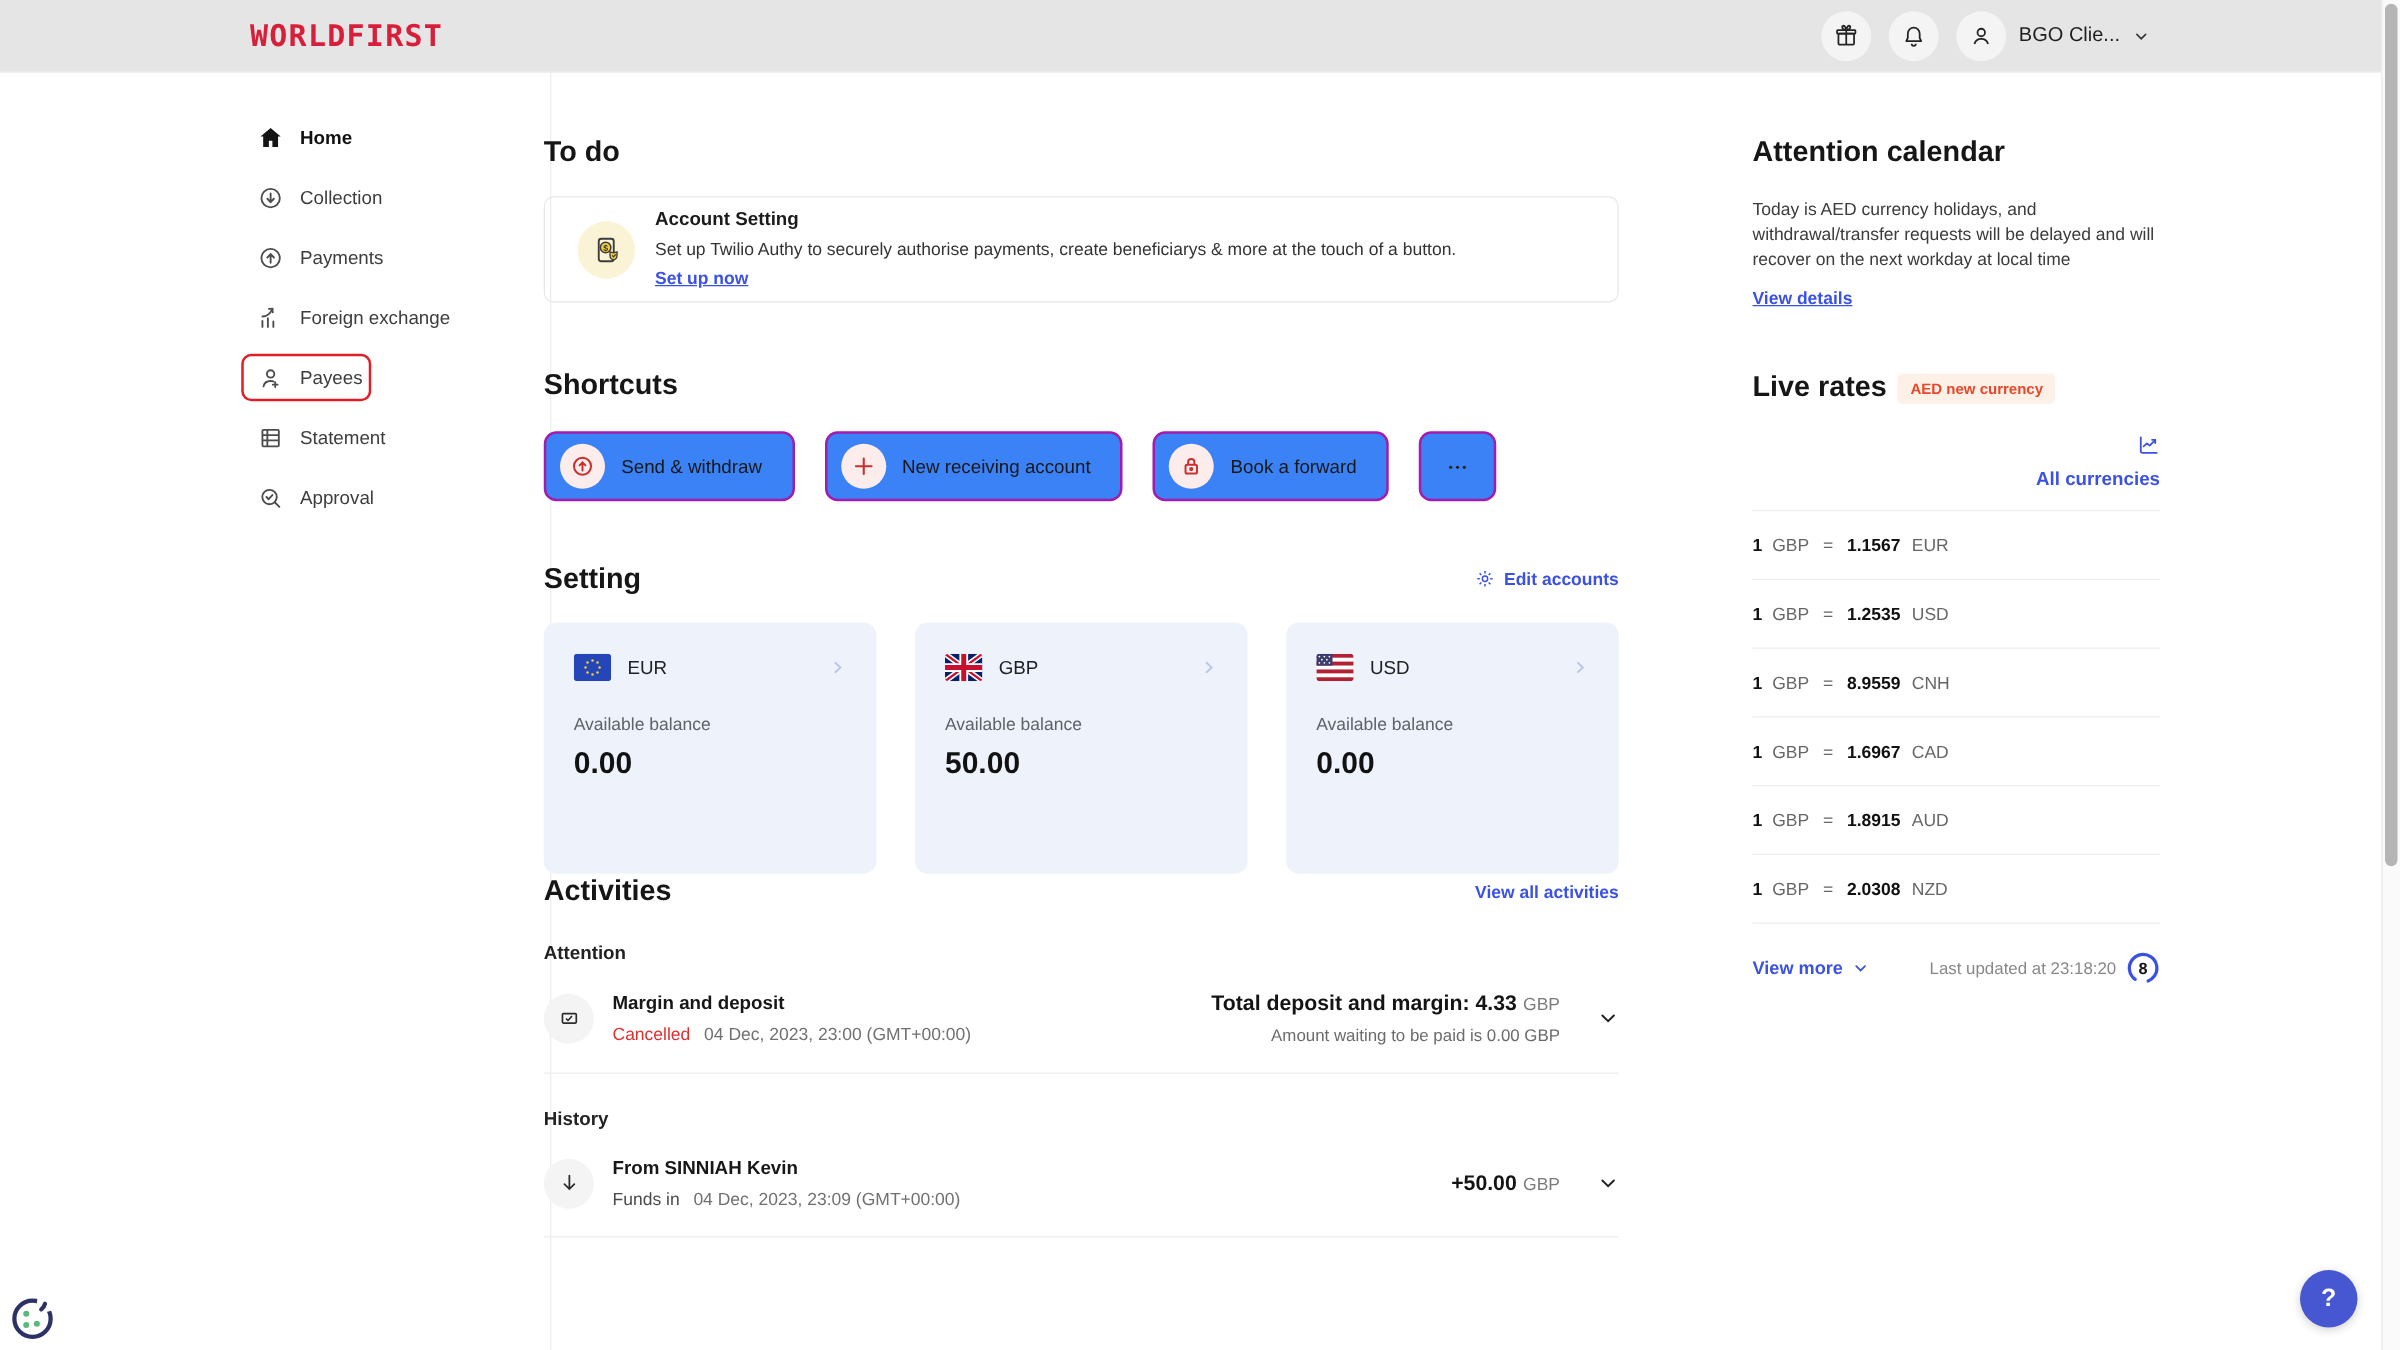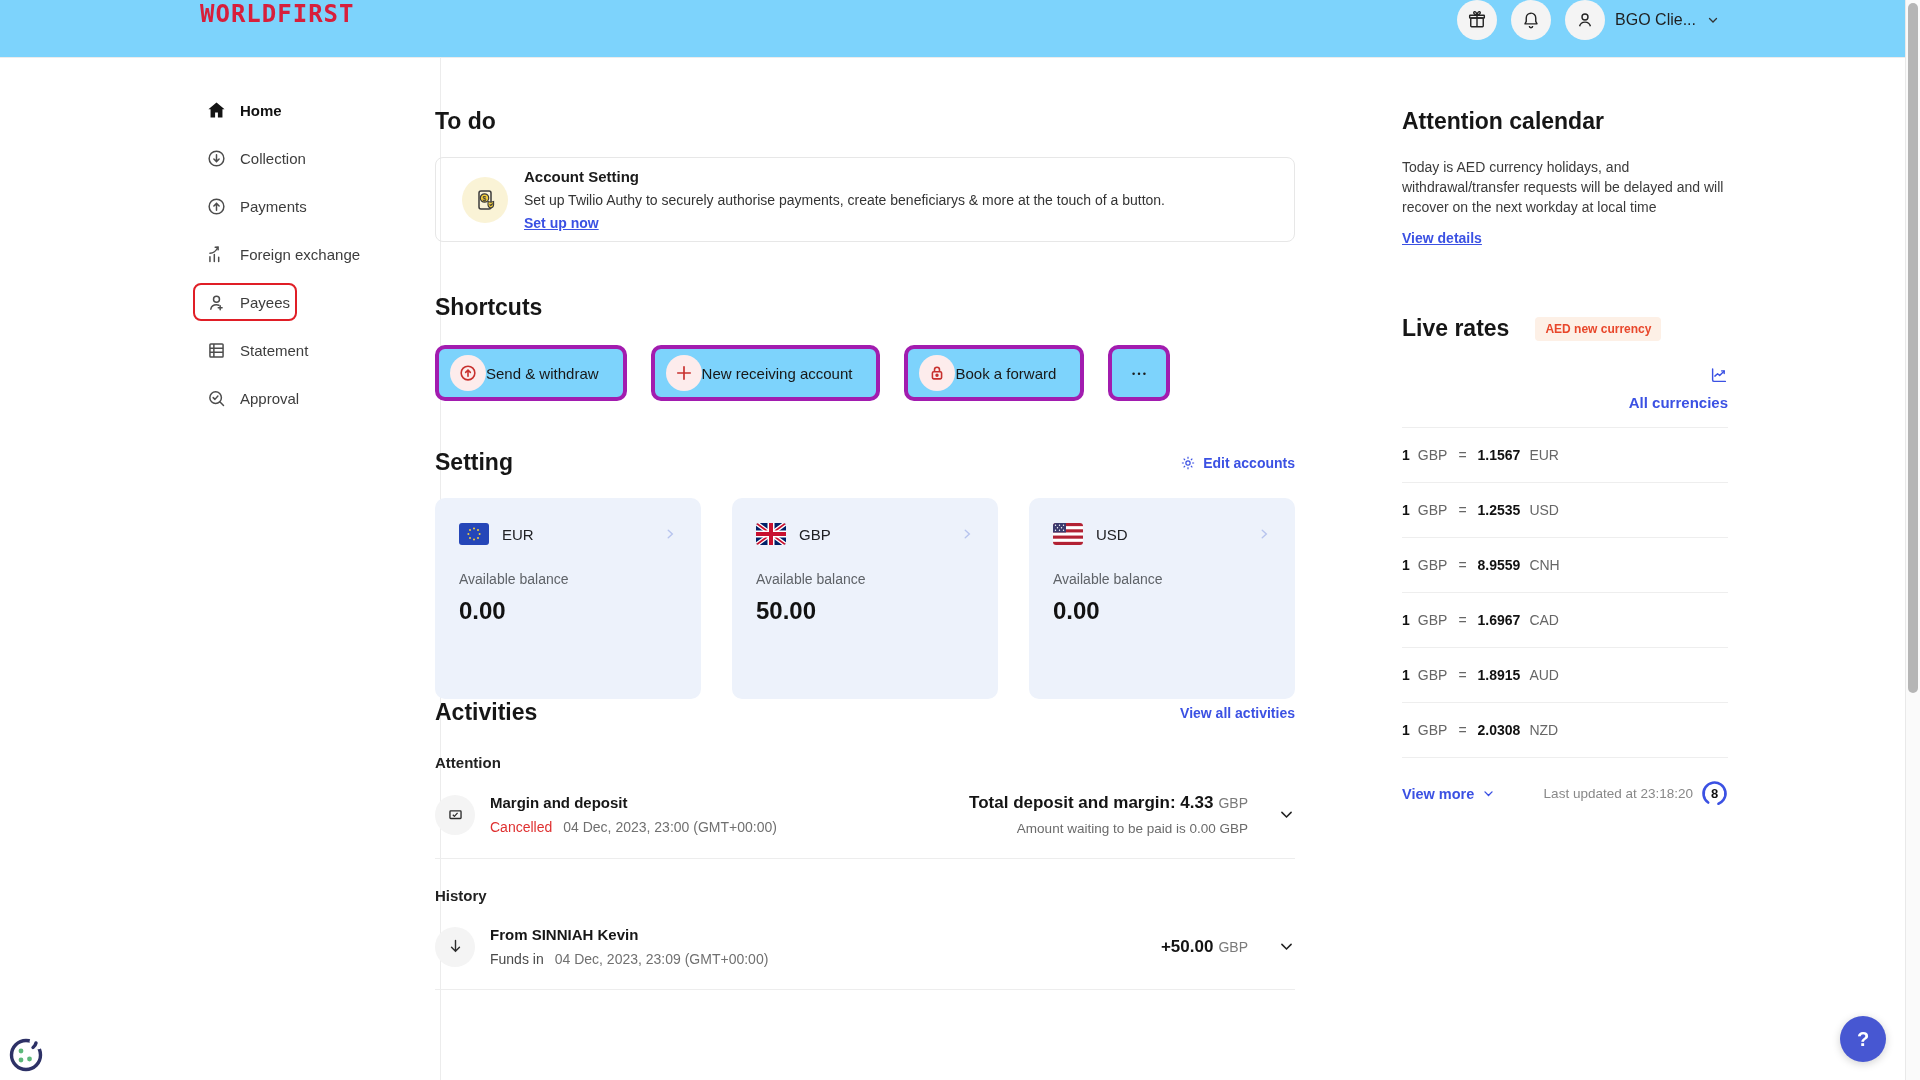--- a/index.html
+++ b/index.html
@@ -1,21 +1,21 @@
 <!DOCTYPE html>
 <html><head>
 <meta charset="utf-8">
 <style>
   * { margin:0; padding:0; box-sizing:border-box; }
   html,body { width:1920px; height:1080px; overflow:hidden; }
   body { font-family:"Liberation Sans", sans-serif; background:#fff; color:#1f1f1f; position:relative; }
 
   
-  .header { position:absolute; top:0; left:0; width:1905px; height:58px; background:#7dd3fc;
-            border-bottom:1px solid #ececec; display:flex; align-items:flex-start; z-index:5; }
+  .header { position:absolute; top:0; left:0; width:1905px; height:58px; background:#e5e5e5;
+            border-bottom:1px solid #ececec; display:flex; align-items:center; z-index:5; }
   .logo { margin-left:200px; font-family:"DejaVu Sans Mono", monospace; font-weight:bold;
           font-size:24px; letter-spacing:1px; color:#d71f3b; }
   .header-right { margin-left:auto; margin-right:185px; display:flex; align-items:center; gap:14px; }
   .icon-circle { width:40px; height:40px; border-radius:50%; background:#f4f4f4; border:none;
                  display:flex; align-items:center; justify-content:center; cursor:pointer; }
   .account { display:flex; align-items:center; gap:10px; cursor:pointer; }
   .account-name { font-size:16px; color:#1f1f1f; }
 
   
   .scrollbar { position:absolute; top:0; right:0; width:15px; height:1080px; background:#fafafa;
@@ -42,22 +42,22 @@
   .todo-icon { width:46px; height:46px; border-radius:50%; background:#faf3d6; display:flex;
                align-items:center; justify-content:center; flex:none; }
   .todo-text { margin-left:16px; }
   .todo-title { font-size:15px; font-weight:bold; color:#1b1b1b; }
   .todo-desc { margin-top:7px; font-size:14px; color:#333; }
   .todo-link { margin-top:7px; display:inline-block; font-size:14px; font-weight:bold;
                color:#3b51e3; text-decoration:underline; cursor:pointer; }
 
   .shortcuts-h { margin-top:52px; }
   .shortcut-row { margin-top:24px; display:flex; gap:24px; }
-  .shortcut-btn { height:56px; background:#7dd3fc; border:4px solid #a21caf; border-radius:10px;
-                  display:flex; align-items:center; padding:0 24px 0 11px;
+  .shortcut-btn { height:56px; background:#3b82f6; border:2px solid #a21caf; border-radius:10px;
+                  display:flex; align-items:center; gap:13px; padding:0 24px 0 11px;
                   font-size:15px; color:#181818; cursor:pointer; font-family:inherit; }
   .shortcut-ic { width:36px; height:36px; border-radius:50%; background:#fdecec;
                  display:flex; align-items:center; justify-content:center; }
   .more-btn { width:62px; justify-content:center; padding:0; }
 
   .balances-h { margin-top:48px; display:flex; align-items:center; }
   .edit-link { margin-left:auto; display:flex; align-items:center; gap:7px; font-size:14px;
                font-weight:bold; color:#3b51e3; cursor:pointer; }
   .cards-row { margin-top:22px; display:flex; gap:31px; }
   .bal-card { width:266px; height:201px; background:#edf2fb; border-radius:10px; padding:25px 24px; cursor:pointer; }
@@ -84,21 +84,21 @@
   .act-cur { font-size:14px; font-weight:normal; color:#7a7a7a; margin-left:5px; }
   .act-right-sub { margin-top:8px; font-size:13.5px; color:#6b6b6b; }
   .row-chev { margin-left:30px; cursor:pointer; }
   .divider { border-top:1px solid #ededed; margin-top:10px; }
 
   
   .aside { position:absolute; top:58px; left:1402px; width:326px; }
   .fc-text { margin-top:22px; font-size:14px; line-height:20px; color:#3b3b3b; }
   .fc-link { margin-top:13px; display:inline-block; font-size:14px; font-weight:bold;
              color:#3b51e3; text-decoration:underline; cursor:pointer; }
-  .lr-h { margin-top:68px; display:flex; align-items:center; gap:26px; }
+  .lr-h { margin-top:48px; display:flex; align-items:flex-end; gap:9px; }
   .lr-badge { background:#fdf0e6; color:#e8472b; font-size:12px; font-weight:bold;
               padding:5px 10px; border-radius:4px; white-space:nowrap; }
   .all-cur { margin-top:24px; display:flex; align-items:flex-end; gap:10px; font-size:15px;
              font-weight:bold; color:#3b51e3; cursor:pointer;flex-direction:column; }
   .rates { margin-top:16px; border-top:1px solid #eee; }
   .rate-row { height:55px; display:flex; align-items:center; border-bottom:1px solid #eee; font-size:14px; }
   .r-one { font-weight:bold; color:#111; }
   .r-base { color:#666; margin-left:8px; }
   .r-eq { color:#666; margin-left:11px; }
   .r-val { font-weight:bold; color:#111; margin-left:11px; }

